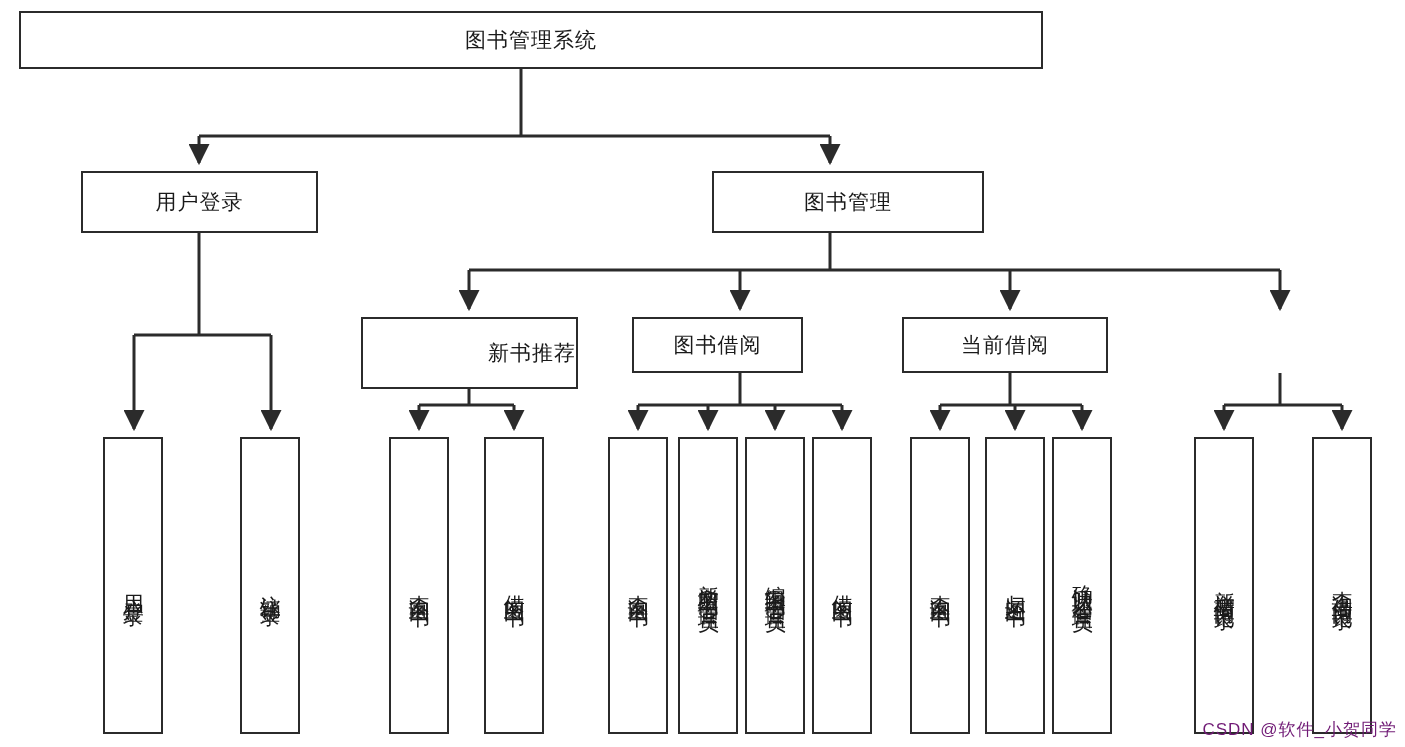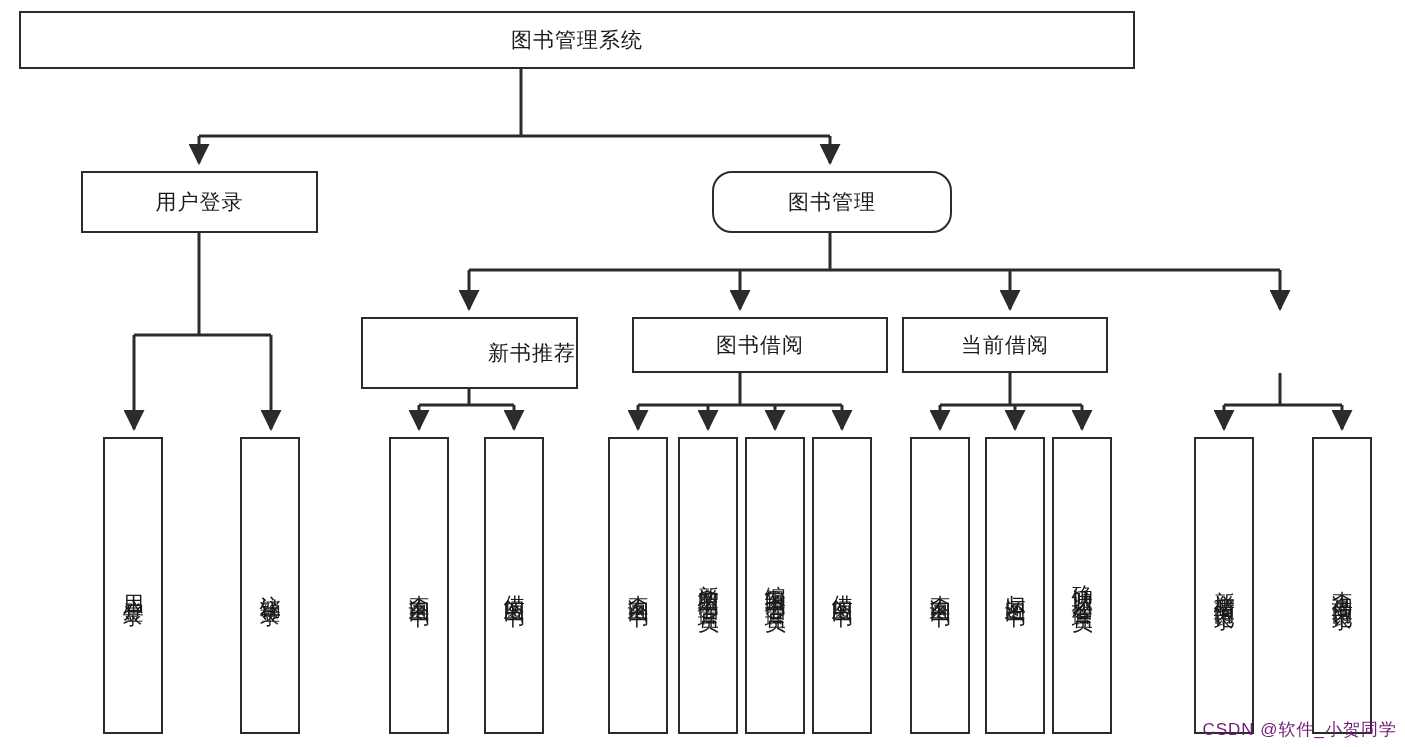--- a/index.html
+++ b/index.html
@@ -125,35 +125,35 @@
     </g>
 
     <g stroke="#2b2b2b" stroke-width="3" fill="none">
       <path d="M 1280 373 L 1280 405"></path>
       <path d="M 1224 405 L 1342 405"></path>
       <path d="M 1224 405 L 1224 429" marker-end="url(#arrow)"></path>
       <path d="M 1342 405 L 1342 429" marker-end="url(#arrow)"></path>
     </g>
   </svg>
 
-  <div class="node h" style="left: 19px; top: 11px; width: 1116px; height: 58px;">
+  <div class="node h" style="left: 19px; top: 11px; width: 1024px; height: 58px;">
     <span>图书管理系统</span>
   </div>
 
   <div class="node h" style="left: 81px; top: 171px; width: 237px; height: 62px;">
     <span>用户登录</span>
   </div>
-  <div class="node h" style="left: 712px; top: 171px; width: 240px; height: 62px; border-radius: 20px;">
+  <div class="node h" style="left: 712px; top: 171px; width: 272px; height: 62px;">
     <span>图书管理</span>
   </div>
 
   <div class="node h" style="left: 361px; top: 317px; width: 217px; height: 72px; justify-content: flex-end;">
     <span>新书推荐</span>
   </div>
-  <div class="node h" style="left: 632px; top: 317px; width: 256px; height: 56px;">
+  <div class="node h" style="left: 632px; top: 317px; width: 171px; height: 56px;">
     <span>图书借阅</span>
   </div>
   <div class="node h" style="left: 902px; top: 317px; width: 206px; height: 56px;">
     <span>当前借阅</span>
   </div>
 
   <div class="node v" style="left: 103px; top: 437px; width: 60px; height: 297px;">
     <span class="vtxt">用户登录</span>
   </div>
   <div class="node v" style="left: 240px; top: 437px; width: 60px; height: 297px;">

